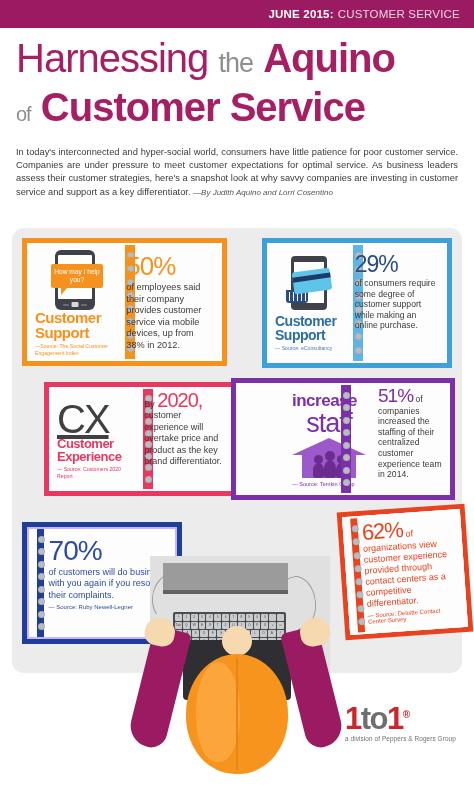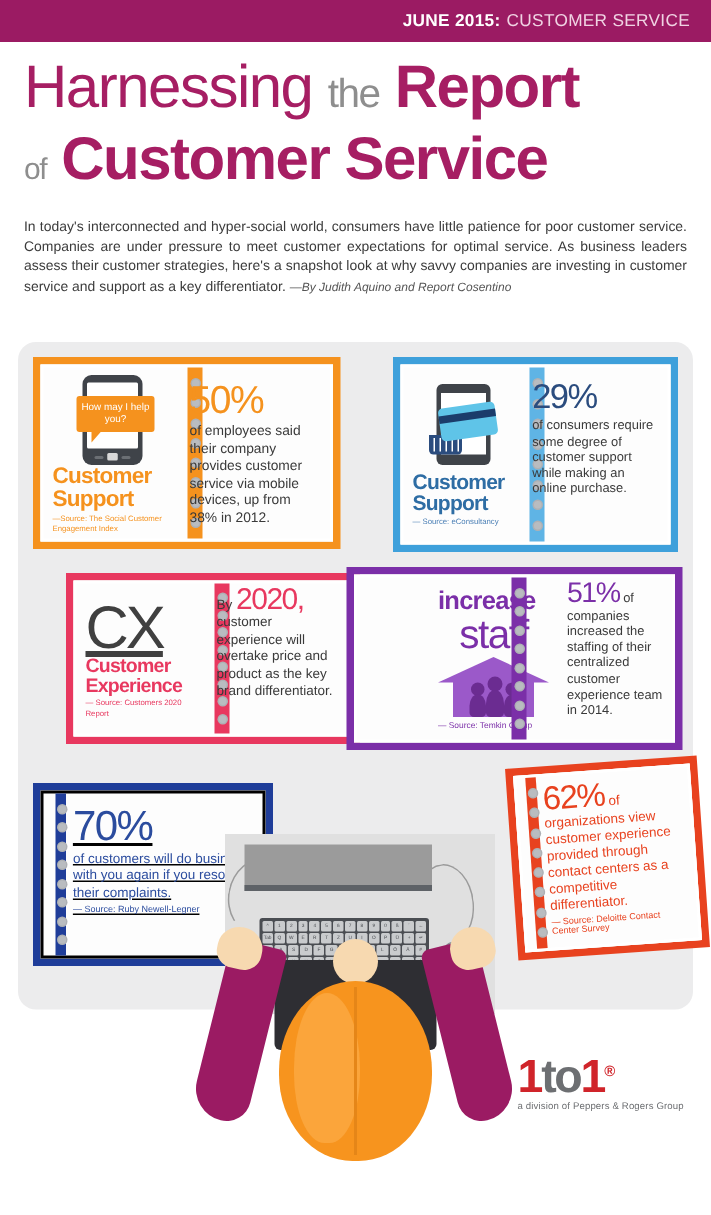--- a/index.html
+++ b/index.html
@@ -125,21 +125,21 @@
   #card4 .body{font-size:8.6px;line-height:10.6px;color:#3a3a3a;}
 
   .house{position:relative;width:74px;height:40px;margin:2px auto 0 auto;}
   .roof{position:absolute;left:0;top:0;width:0;height:0;border-left:37px solid transparent;border-right:37px solid transparent;border-bottom:17px solid #9B59C9;}
   .hbody{position:absolute;left:10px;top:16px;width:54px;height:24px;background:#9B59C9;}
   .pfig{position:absolute;border-radius:50% 50% 3px 3px;background:#6B2C91;}
   .phead{position:absolute;border-radius:50%;background:#6B2C91;}
 
   
   #card5{left:22px;top:522px;width:160px;height:122px;border:5px solid #1F3D99;}
-  #card5 .inner{border:2px solid #000000;text-decoration:underline;}
+  #card5 .inner{border:2px solid #c4b5fd;}
   #card5 .left{width:14px;}
   #card5 .right{width:146px;padding-left:6px;}
   #card5 .spine{left:8px;background:#1F3D99;width:7px;}
   #card5 .bignum{font-size:28px;color:#2B4C9E;}
   #card5 .body{font-size:9px;line-height:11.4px;color:#2B4C9E;}
   #card5 .srcline{color:#2B4C9E;font-size:6px;}
 
   
   #card6{left:341px;top:508px;width:128px;height:128px;border:5px solid #E8421F;transform:rotate(-4deg);}
   #card6 .inner{border:2px solid #fff;}
@@ -190,31 +190,31 @@
 
 <div class="topbar">
   <span class="date">JUNE 2015:</span>
   <span class="cat">CUSTOMER SERVICE</span>
 </div>
 
 <div class="titlewrap">
   <div class="line1">
     <span class="light">Harnessing</span>
     <span class="the">the</span>
-    <span class="bold">Report</span>
+    <span class="bold">Aquino</span>
   </div>
   <div class="line2">
     <span class="of">of</span>
     <span class="bold">Customer Service</span>
   </div>
 </div>
 
 <div class="intro">
   <span>In today's interconnected and hyper-social world, consumers have little patience for poor customer service. Companies are under pressure to meet customer expectations for optimal service. As business leaders assess their customer strategies, here's a snapshot look at why savvy companies are investing in customer service and support as a key differentiator.</span>
-  <span class="byline">—By Judith Aquino and Report Cosentino</span>
+  <span class="byline">—By Judith Aquino and Lorri Cosentino</span>
 </div>
 
 <div class="panel"></div>
 
 <div class="card" id="card1">
   <div class="inner">
     <div class="left">
       <div style="position:relative;height:64px;">
         <div class="phone">
           <div class="screen"></div>

